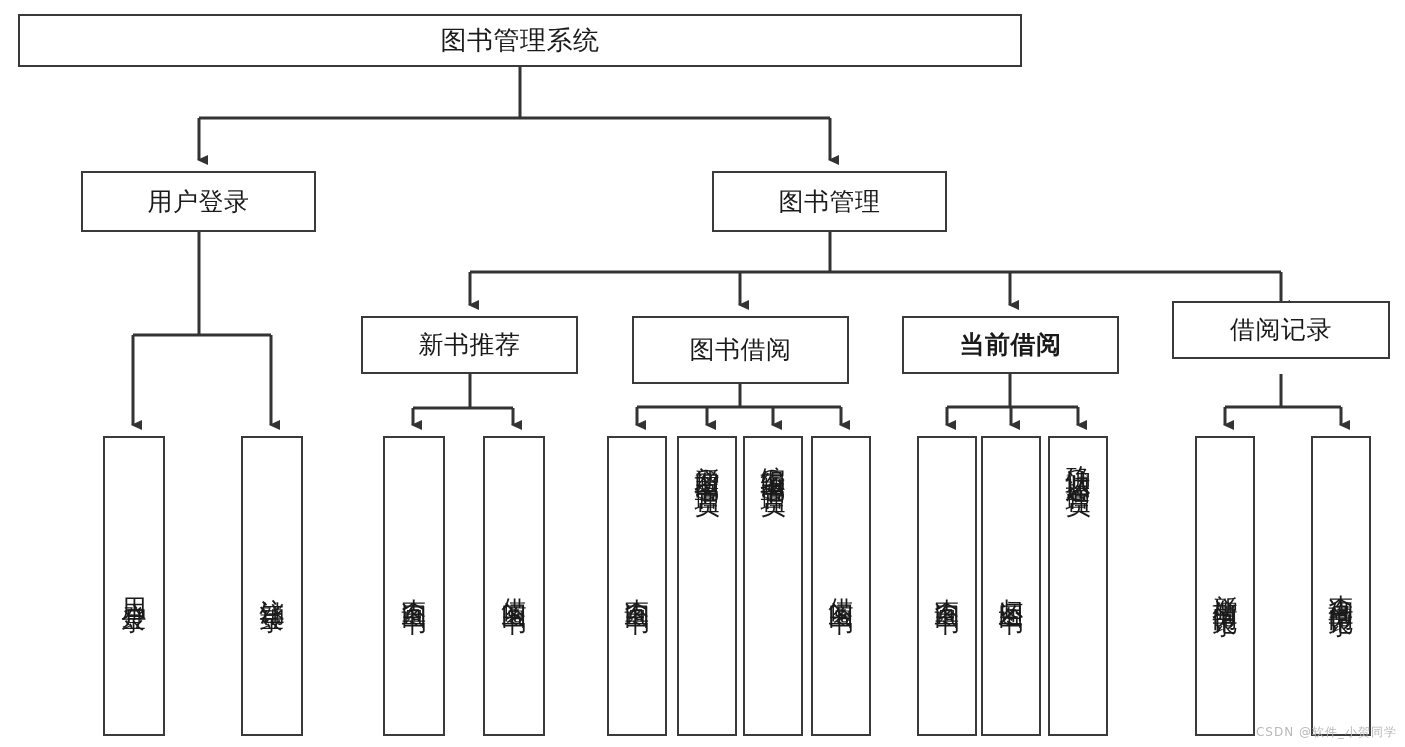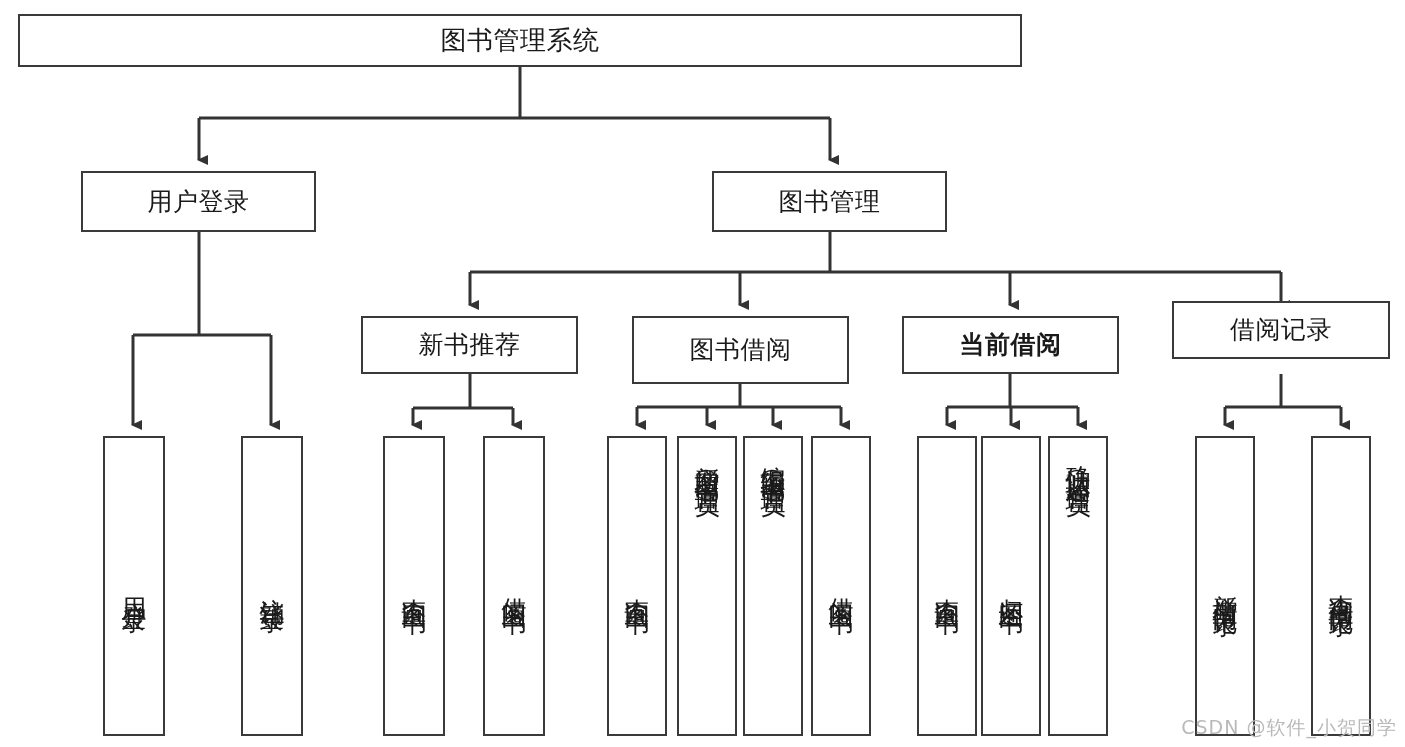--- a/index.html
+++ b/index.html
@@ -67,21 +67,21 @@
   }
   
   .node.leaf.center {
     align-items: center;
     padding-top: 0;
   }
   #watermark {
     position: absolute;
     right: 8px;
     bottom: 6px;
-    font-size: 19px;
+    font-size: 12px;
     color: #b9b9b9;
     letter-spacing: 1px;
     white-space: nowrap;
     z-index: 5;
     font-family: "DejaVu Sans", "Liberation Sans", sans-serif;
   }
 </style>
 </head>
 <body>
 

